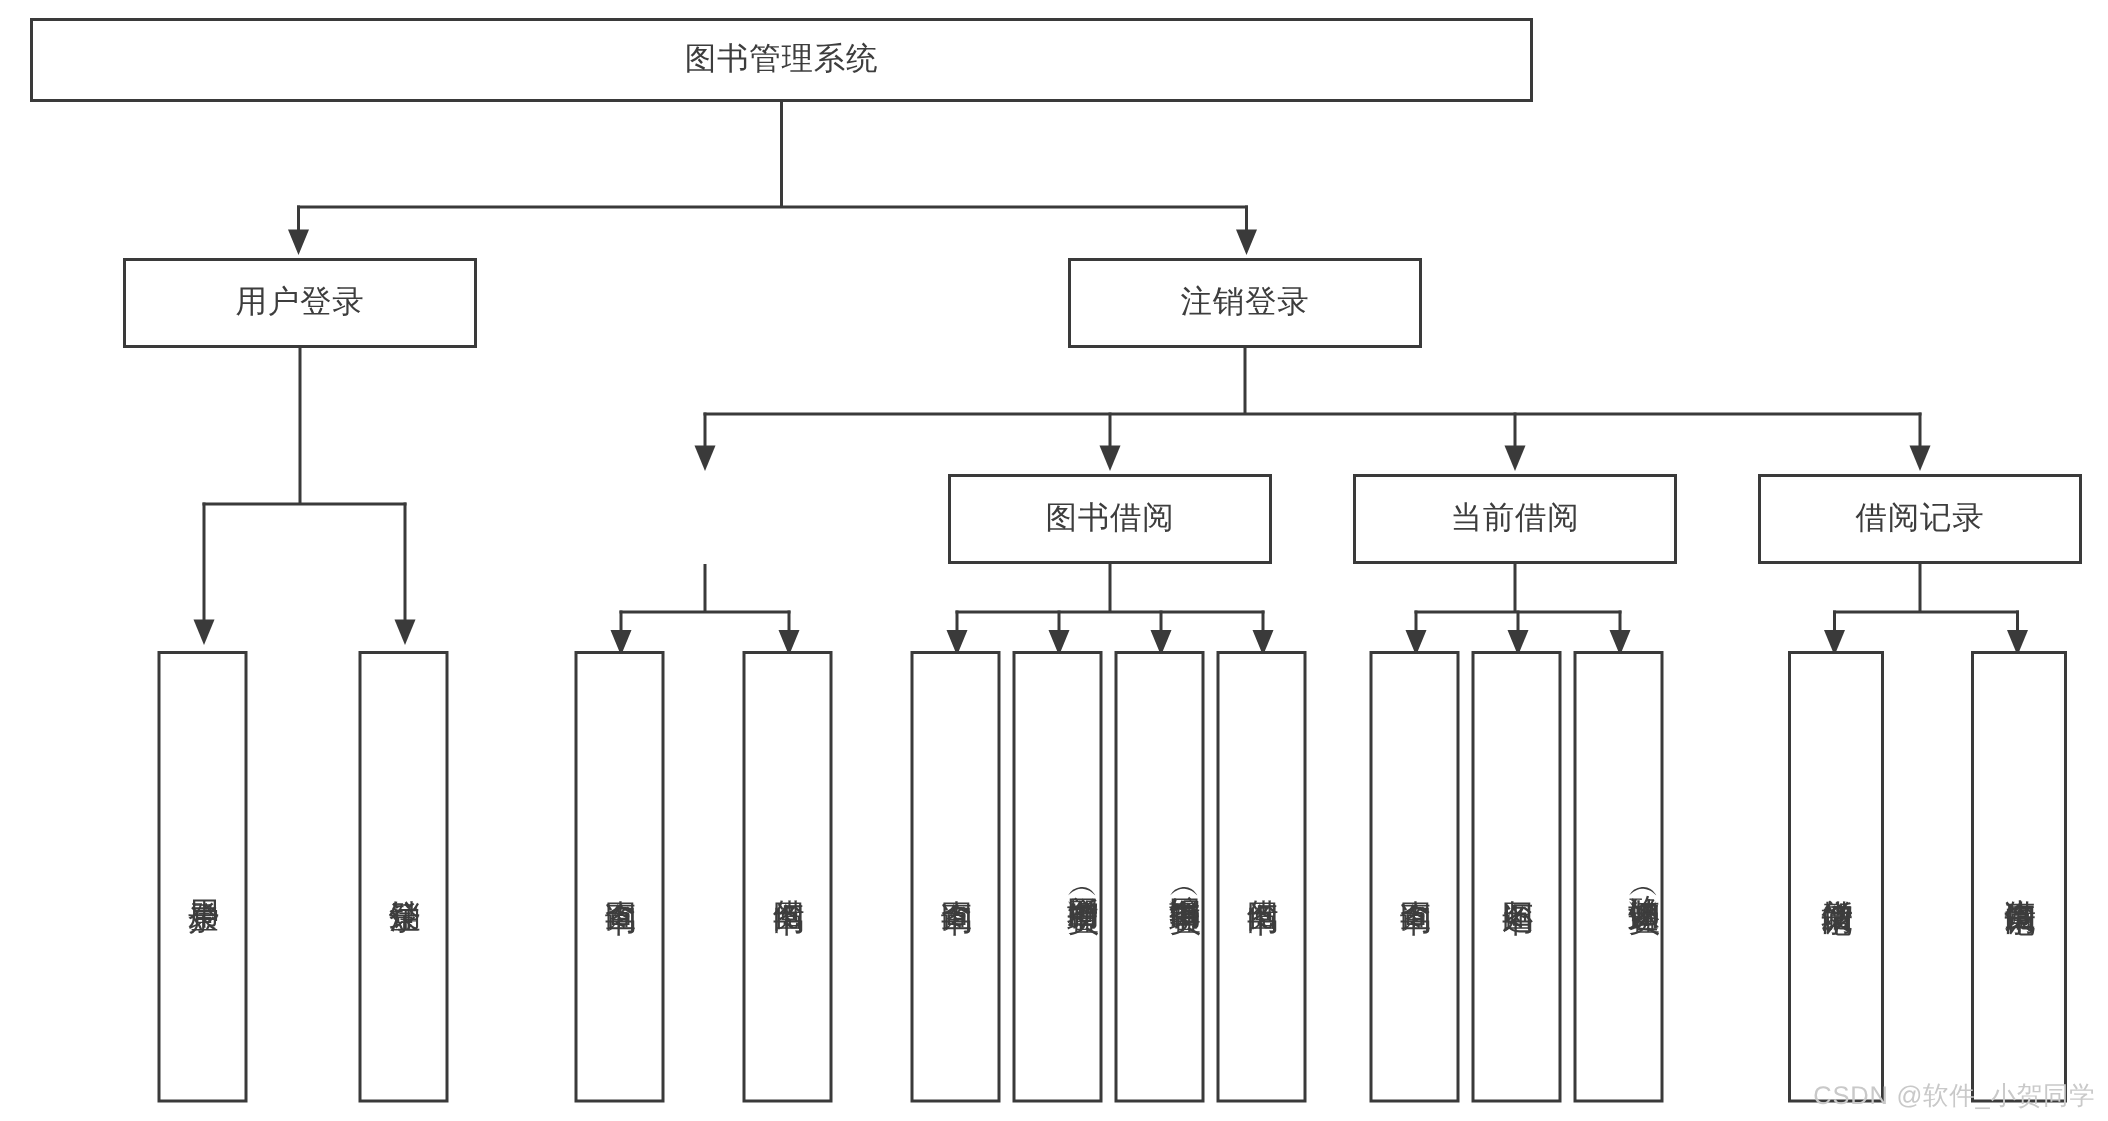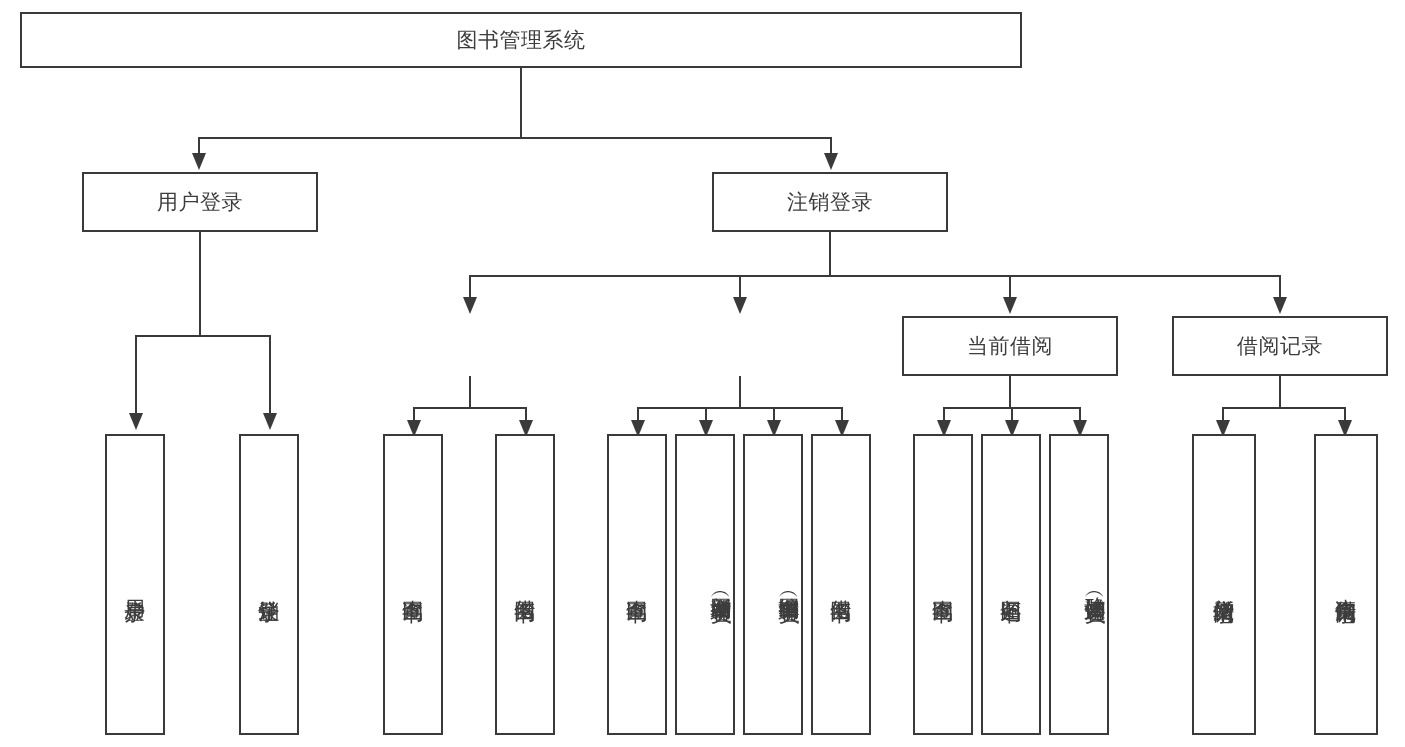--- a/index.html
+++ b/index.html
@@ -113,20 +113,23 @@
   <div class="edge h" style="left:469px; top:275px; width:812px;"></div>
   <div class="edge v" style="left:469px; top:275px; height:24px;"></div>
   <div class="arrow" style="left:463px; top:297px;"></div>
   <div class="edge v" style="left:739px; top:275px; height:24px;"></div>
   <div class="arrow" style="left:733px; top:297px;"></div>
   <div class="edge v" style="left:1009px; top:275px; height:24px;"></div>
   <div class="arrow" style="left:1003px; top:297px;"></div>
   <div class="edge v" style="left:1279px; top:275px; height:24px;"></div>
   <div class="arrow" style="left:1273px; top:297px;"></div>
 
+  <div class="node horiz" style="left:632px; top:316px; width:216px; height:60px;">
+    <span class="label">图书借阅</span>
+  </div>
   <div class="node horiz" style="left:1172px; top:316px; width:216px; height:60px;">
     <span class="label">借阅记录</span>
   </div>
   <div class="node horiz" style="left:902px; top:316px; width:216px; height:60px;">
     <span class="label">当前借阅</span>
   </div>
 
   <div class="edge v" style="left:469px; top:376px; height:32px;"></div>
   <div class="edge h" style="left:413px; top:407px; width:114px;"></div>
   <div class="edge v" style="left:413px; top:407px; height:16px;"></div>
@@ -198,14 +201,15 @@
     <span class="label">确认归还（管理员）</span>
   </div>
 
   <div class="node vert" style="left:1192px; top:434px; width:64px; height:301px; align-items:center;">
     <span class="label">新增借阅记录</span>
   </div>
   <div class="node vert" style="left:1314px; top:434px; width:64px; height:301px; align-items:center;">
     <span class="label">查询借阅记录</span>
   </div>
 
+  <div id="watermark">CSDN @软件_小贺同学</div>
 
 </div>
 
 </body></html>

